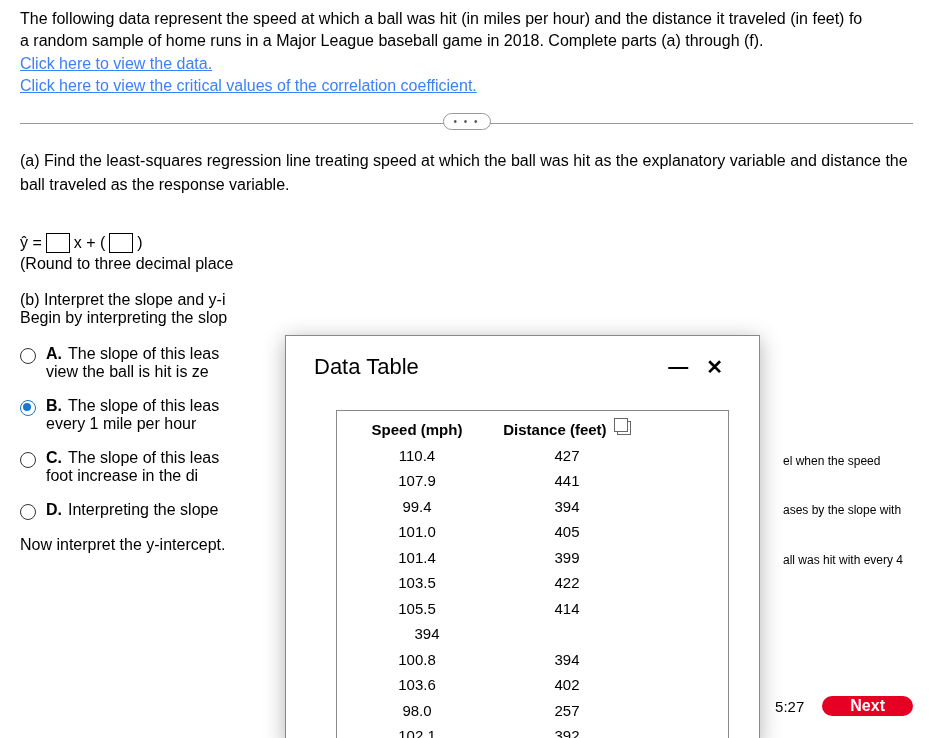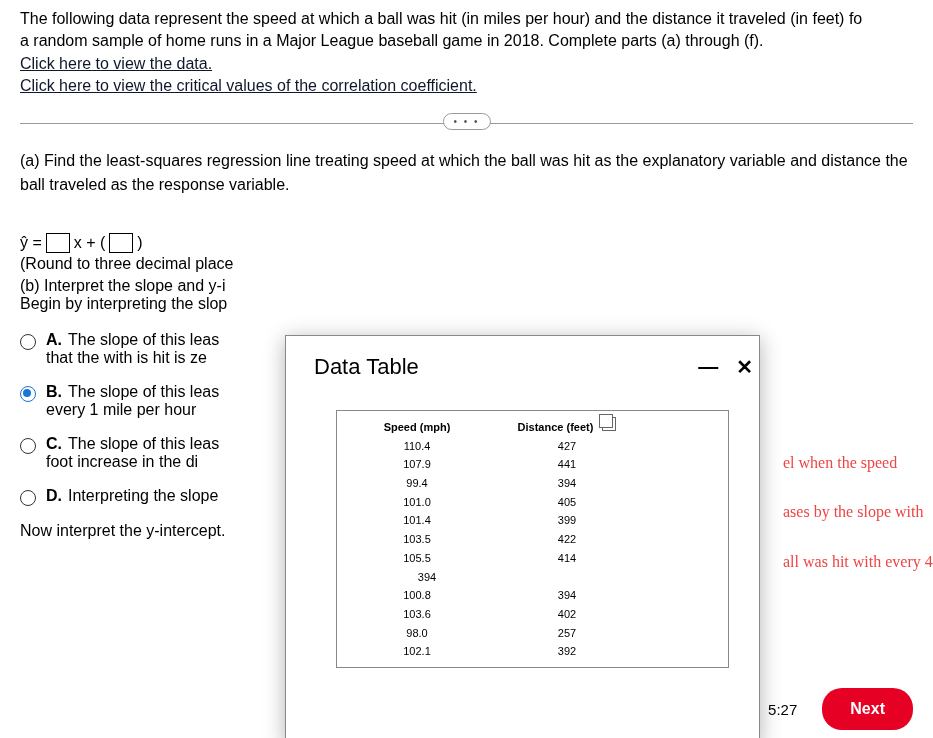--- a/index.html
+++ b/index.html
@@ -17,21 +17,21 @@
     padding: 8px 20px 20px 20px;
     min-height: 100%;
     position: relative;
   }
   .intro {
     font-size: 16px;
     line-height: 1.4;
     margin-bottom: 0;
   }
   .link {
-    color: #0f172a;
+    color: #3b82f6;
     text-decoration: underline;
     cursor: pointer;
     display: inline-block;
   }
   .divider-wrap {
     position: relative;
     margin: 25px 0;
     border-top: 1px solid #999;
   }
   .dots-btn {
@@ -58,21 +58,21 @@
     margin-bottom: 2px;
   }
   .input-box {
     display: inline-block;
     border: 1px solid #000;
     width: 24px;
     height: 20px;
     background: #fff;
   }
   .round-note { font-size: 16px; }
-  .sub-q { margin-top: 4px; font-size: 16px; }
+  .sub-q { margin-top: 18px; font-size: 16px; }
   .options { margin-top: 18px; }
   .option-row {
     display: flex;
     align-items: flex-start;
     gap: 10px;
     margin-bottom: 16px;
     font-size: 16px;
   }
   .radio {
     width: 16px; height: 16px; border: 1.5px solid #333;
@@ -95,74 +95,73 @@
     height: 410px;
     background: #fff;
     border: 1px solid #888;
     box-shadow: 0 4px 20px rgba(0,0,0,.3);
     z-index: 10;
   }
   .modal-header {
     display: flex;
     justify-content: space-between;
     align-items: center;
-    padding: 18px 6px 10px 28px;
+    padding: 18px 36px 10px 28px;
     text-align: center;
   }
   .modal-title { font-size: 22px; }
   .modal-ctrl { display: flex; gap: 18px; font-size: 20px; }
   .modal-ctrl span { cursor: pointer; font-weight: bold; }
   .table-wrap {
     margin: 20px 30px 0 50px;
     border: 1px solid #888;
     padding: 6px 10px;
   }
   .thead, .trow {
     display: flex;
-    font-size: 11px;
+    font-size: 15px;
     line-height: 1.7;
   }
   .thead { font-weight: bold; align-items: center;}
   .col-speed { width: 140px; text-align: center; }
   .col-dist { width: 160px; text-align: center; }
   .copy-icon {
     width: 14px; height: 14px; border: 1px solid #666;
     display: inline-block; position: relative; cursor: pointer;
     margin-left: 6px;
   }
   .copy-icon::before {
     content: ""; position: absolute; left: -4px; top: -4px;
     width: 12px; height: 12px; border: 1px solid #666; background: #fff;
   }
   
   .bottom-bar {
     position: absolute;
     right: 20px;
-    bottom: 8px;
+    bottom: 22px;
     display: flex;
     align-items: center;
-    gap: 25px;
+    gap: 18px;
     z-index: 5;
   }
   .time { font-size: 15px; }
   .next-btn {
     background: #e60023;
     color: #fff;
     border: none;
     border-radius: 20px;
-    padding: 12px 28px;
+    padding: 1px 28px;
     font-size: 16px;
     font-weight: bold;
     cursor: pointer;
   }
   .truncated-right {
     position: absolute;
-    font-size: 16px;
-    color: #ef4444;
-    font-family: Liberation Serif, serif;
+    font-size: 12px;
+    color: #000000;
   }
 </style>
 </head>
 <body>
 
 <div class="page">
   <div class="intro">
     <span>The following data represent the speed at which a ball was hit (in miles per hour) and the distance it traveled (in feet) fo</span><br>
     <span>a random sample of home runs in a Major League baseball game in 2018. Complete parts (a) through (f).</span><br>
     <span class="link">Click here to view the data.</span><br>
@@ -184,21 +183,21 @@
       <span>)</span>
     </div>
     <div class="round-note">(Round to three decimal place</div>
 
     <div class="sub-q">(b) Interpret the slope and y-i</div>
     <div class="sub-q" style="margin-top:0;">Begin by interpreting the slop</div>
 
     <div class="options" id="options-container">
         <div class="option-row">
           <div class="radio"></div>
-          <div><span class="opt-label">A.</span><span>The slope of this leas</span><br><span>that the with is hit is ze</span></div>
+          <div><span class="opt-label">A.</span><span>The slope of this leas</span><br><span>view the ball is hit is ze</span></div>
         </div>
         <div class="option-row">
           <div class="radio selected"></div>
           <div><span class="opt-label">B.</span><span>The slope of this leas</span><br><span>every 1 mile per hour</span></div>
         </div>
         <div class="option-row">
           <div class="radio"></div>
           <div><span class="opt-label">C.</span><span>The slope of this leas</span><br><span>foot increase in the di</span></div>
         </div>
         <div class="option-row">

